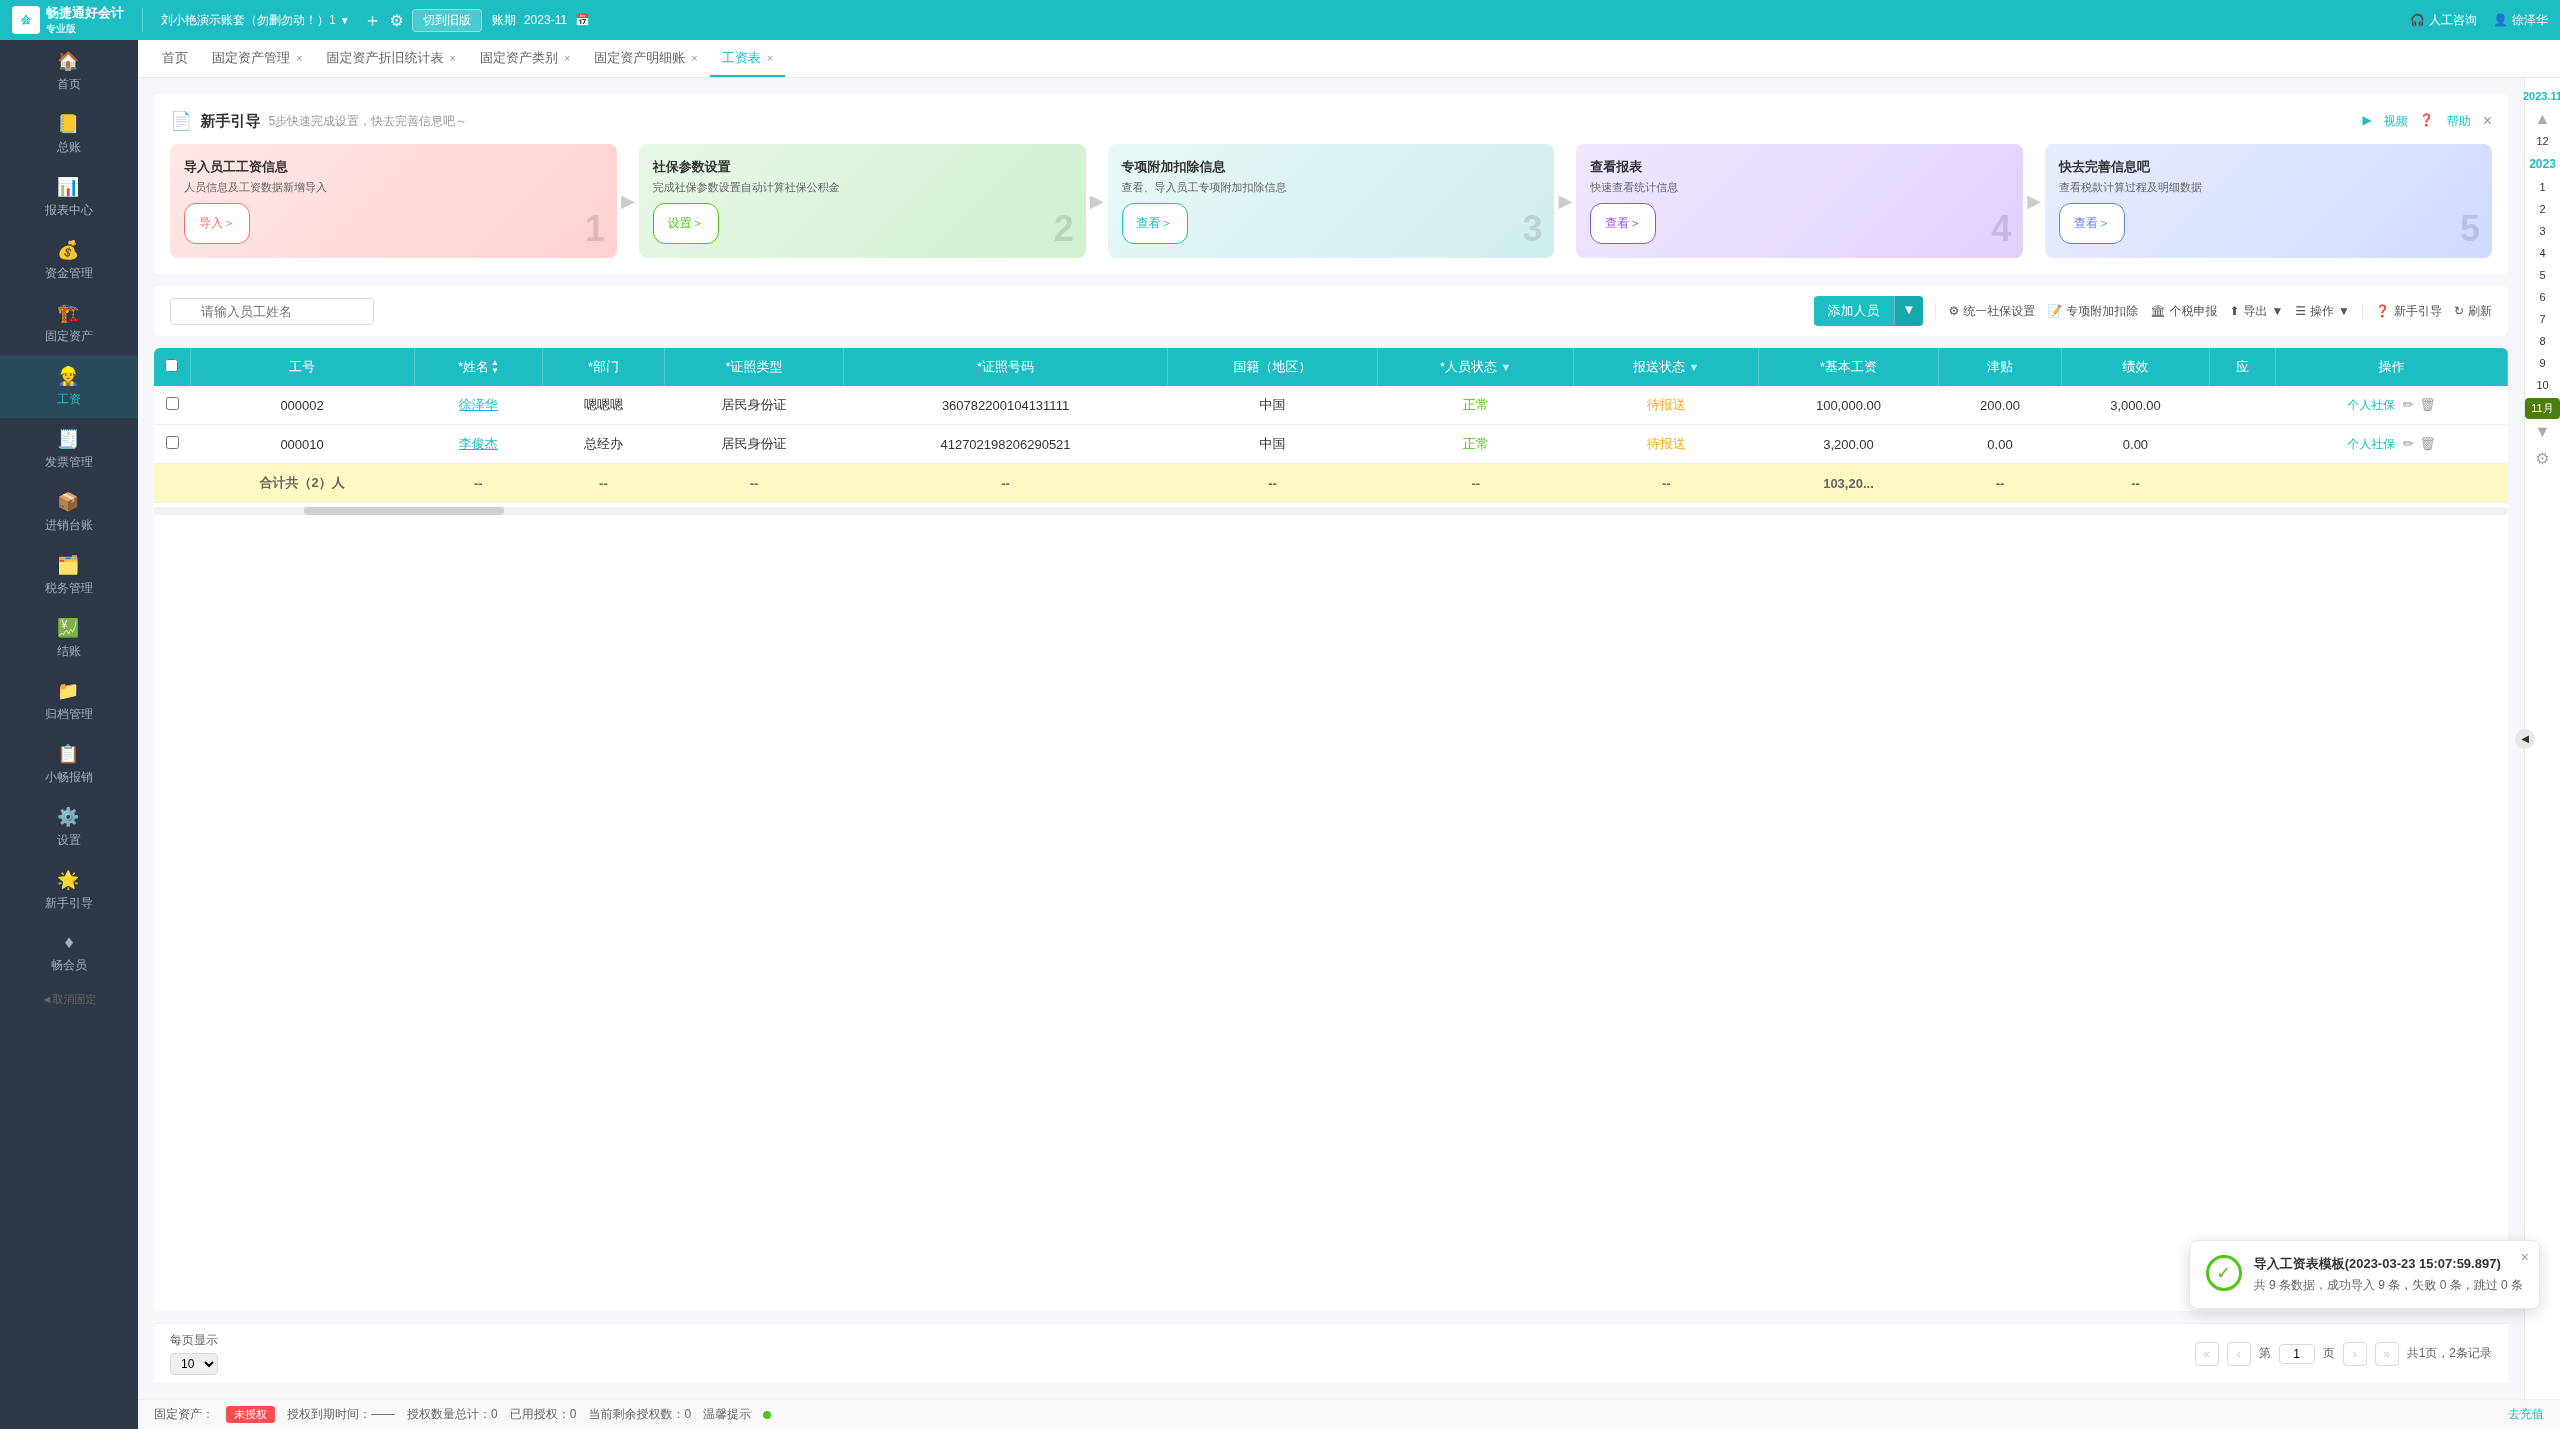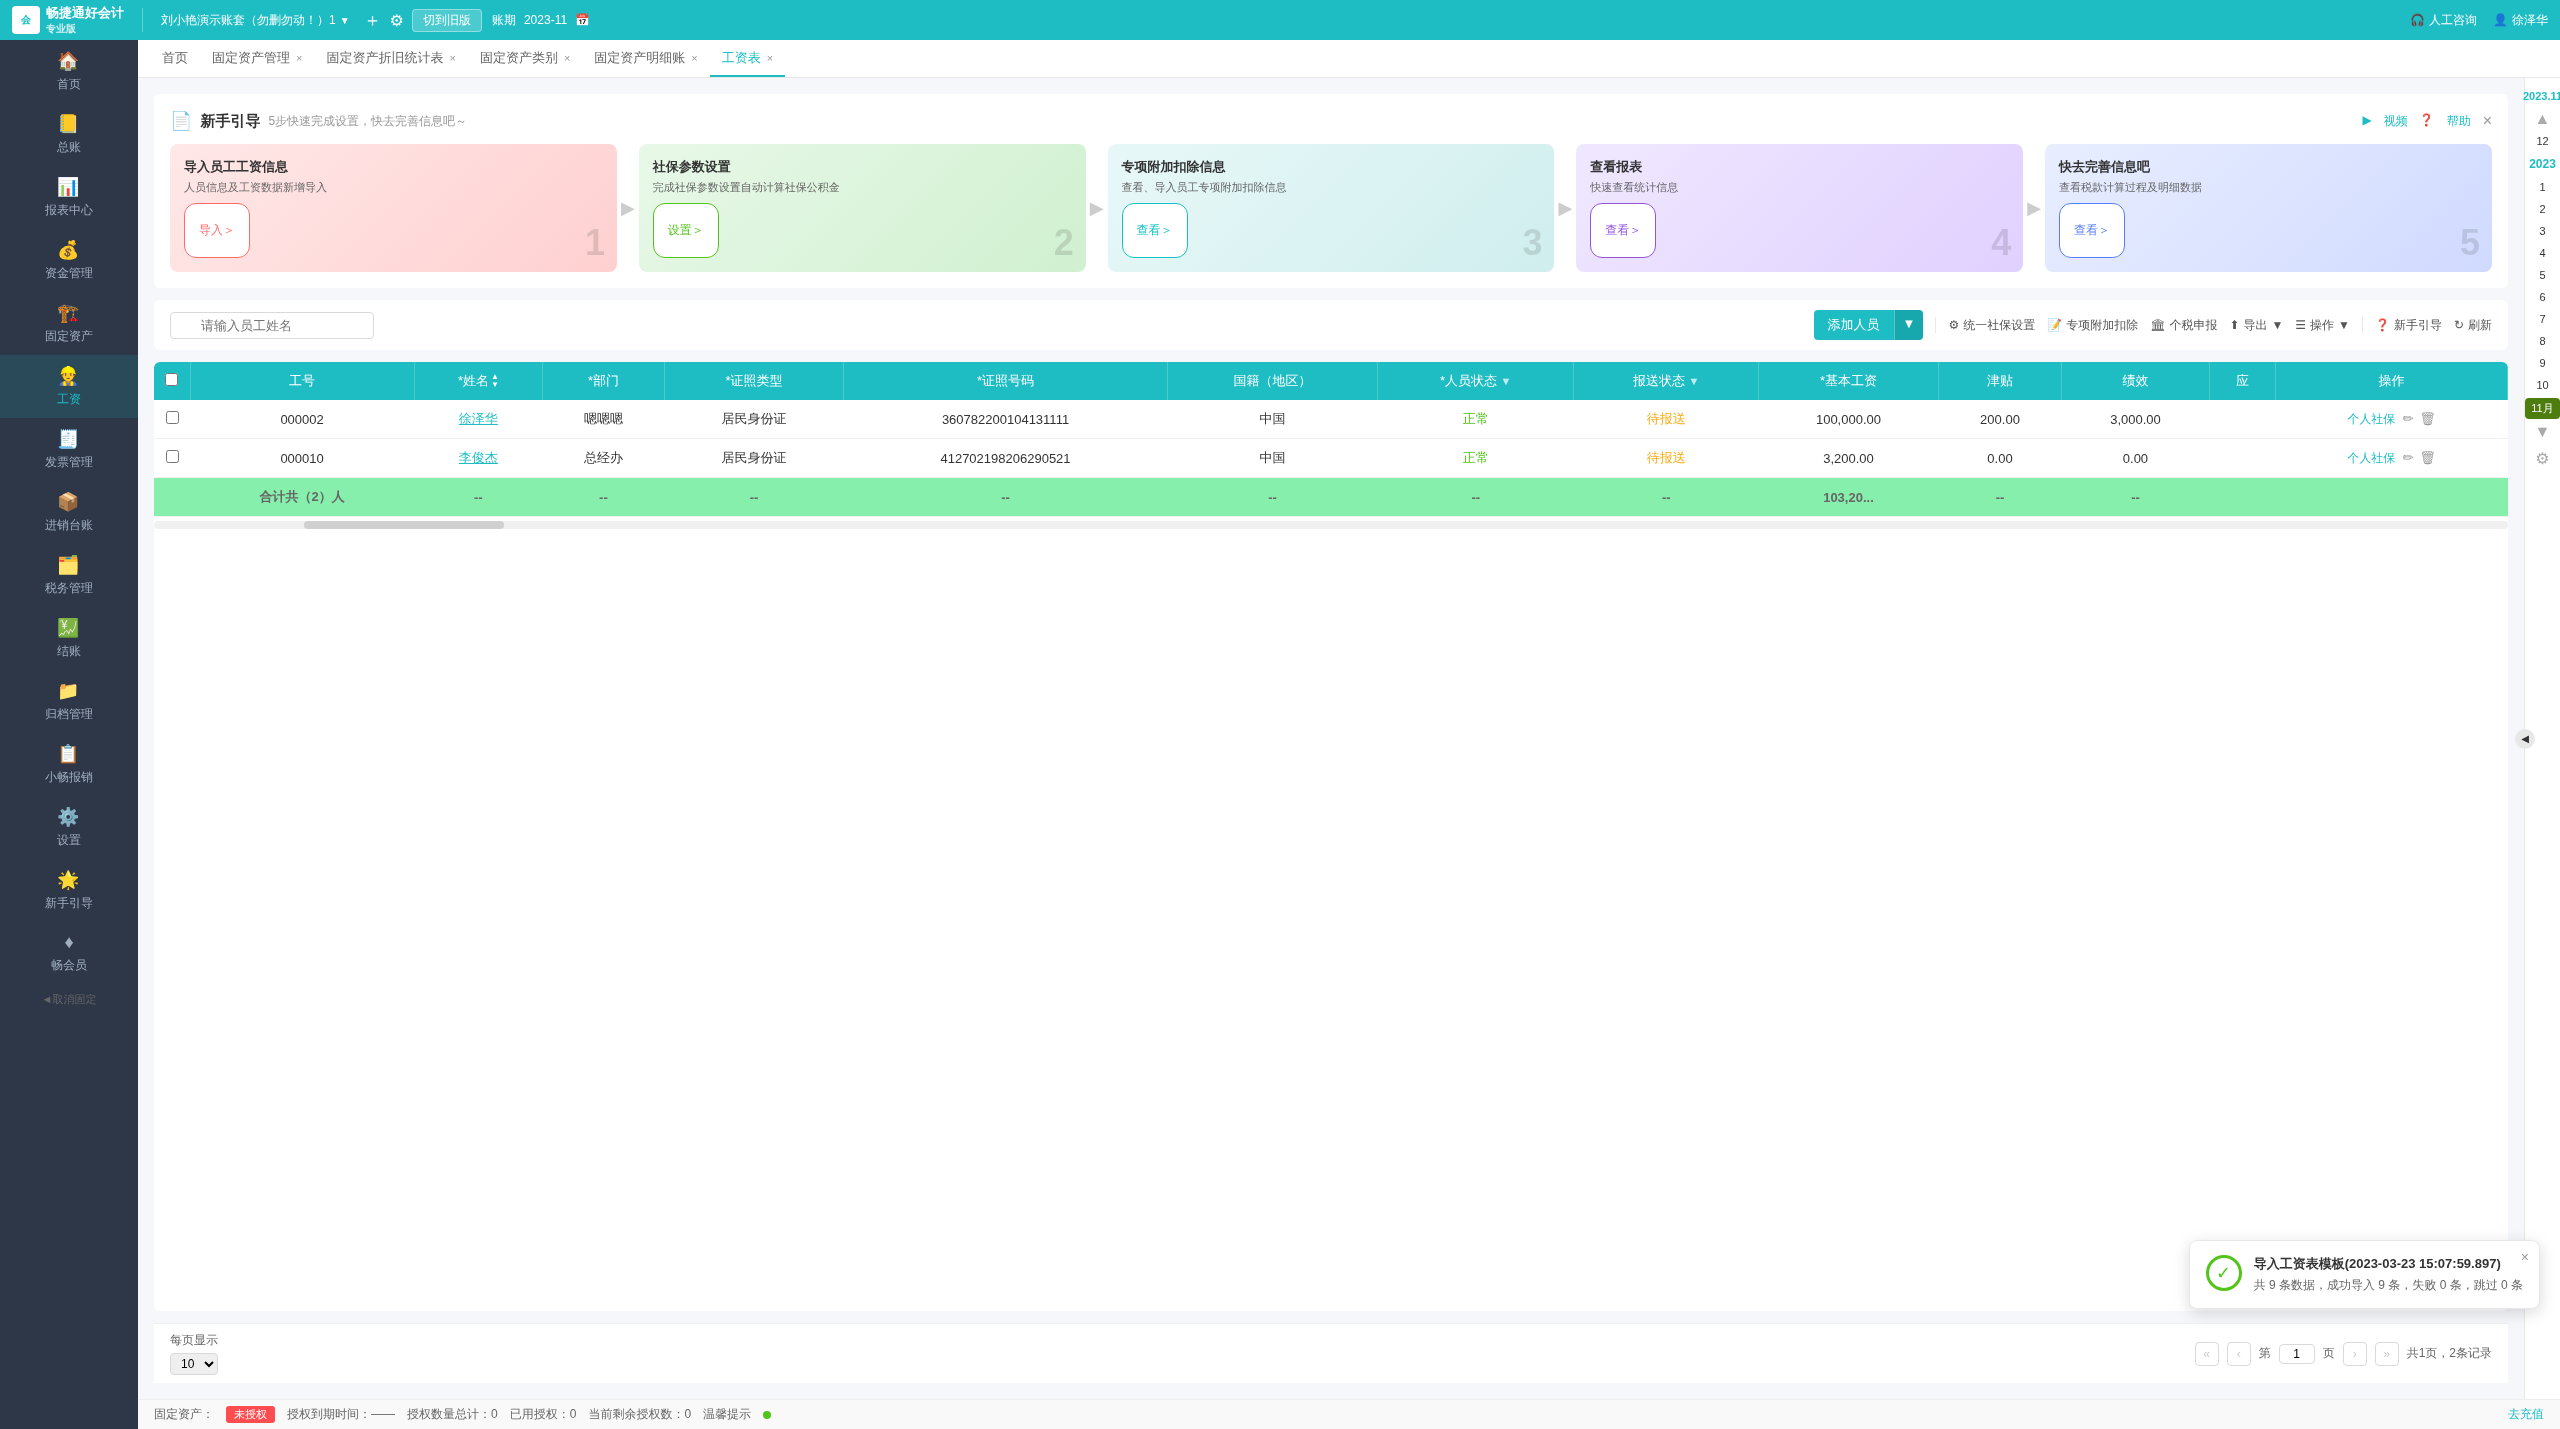--- a/index.html
+++ b/index.html
@@ -50,21 +50,21 @@
     .guide-step { flex: 1; border-radius: 8px; padding: 14px; position: relative; min-height: 100px; display: flex; flex-direction: column; }
     .guide-step.s1 { background: linear-gradient(135deg, #ffe8e8, #ffd0d0); }
     .guide-step.s2 { background: linear-gradient(135deg, #e8f8e8, #d0f0d0); }
     .guide-step.s3 { background: linear-gradient(135deg, #e8f8f8, #d0eeee); }
     .guide-step.s4 { background: linear-gradient(135deg, #f0e8ff, #e0d0ff); }
     .guide-step.s5 { background: linear-gradient(135deg, #e8eeff, #d0daff); }
     .guide-step-num { font-size: 36px; font-weight: bold; opacity: 0.15; position: absolute; bottom: 8px; right: 12px; }
     .guide-step-title { font-size: 13px; font-weight: bold; color: #333; margin-bottom: 4px; }
     .guide-step-desc { font-size: 11px; color: #666; flex: 1; }
     .guide-step-btn { margin-top: 8px; }
-    .guide-step-btn button { padding: 18px 14px; border-radius: 12px; border: none; cursor: pointer; font-size: 12px; }
+    .guide-step-btn button { padding: 11px 14px; border-radius: 12px; border: none; cursor: pointer; font-size: 12px; }
     .s1 .guide-step-btn button { background: #fff; color: #ff6b6b; border: 1px solid #ff6b6b; }
     .s2 .guide-step-btn button { background: #fff; color: #52c41a; border: 1px solid #52c41a; }
     .s3 .guide-step-btn button { background: #fff; color: #13c2c2; border: 1px solid #13c2c2; }
     .s4 .guide-step-btn button { background: #fff; color: #9254de; border: 1px solid #9254de; }
     .s5 .guide-step-btn button { background: #fff; color: #597ef7; border: 1px solid #597ef7; }
     .guide-arrow { color: #ccc; font-size: 18px; padding: 0 4px; flex-shrink: 0; }
 
     
     .guide-header-links { display: flex; gap: 12px; color: #1ebdc4; font-size: 12px; cursor: pointer; }
 
@@ -85,21 +85,21 @@
     .table-wrap { background: #fff; border-radius: 6px; overflow: hidden; flex: 1; display: flex; flex-direction: column; }
     .data-table { width: 100%; border-collapse: collapse; font-size: 13px; }
     .data-table th { background: #1ebdc4; color: #fff; padding: 10px 8px; text-align: center; font-weight: normal; white-space: nowrap; border-right: 1px solid rgba(255,255,255,0.2); }
     .data-table td { padding: 10px 8px; text-align: center; border-bottom: 1px solid #f0f0f0; white-space: nowrap; }
     .data-table .name-link { color: #1ebdc4; cursor: pointer; text-decoration: underline; }
     .data-table .status-normal { color: #52c41a; }
     .data-table .status-pending { color: #faad14; }
     .data-table .action-link { color: #1ebdc4; cursor: pointer; font-size: 12px; }
     .data-table .action-icon { color: #999; cursor: pointer; }
     .checkbox-col { width: 36px; }
-    .data-table .summary-row td { background: #86efac; font-weight: bold; color: #666; }
+    .data-table .summary-row td { background: #fef9c3; font-weight: bold; color: #666; }
 
     
     .page-footer { background: #fff; border-top: 1px solid #f0f0f0; padding: 8px 16px; display: flex; align-items: center; justify-content: space-between; font-size: 12px; color: #666; flex-shrink: 0; }
     .pagination { display: flex; align-items: center; gap: 8px; }
     .page-size-select { border: 1px solid #d9d9d9; border-radius: 4px; padding: 2px 6px; font-size: 12px; }
     .page-btn { width: 24px; height: 24px; border: 1px solid #d9d9d9; border-radius: 4px; background: #fff; cursor: pointer; display: flex; align-items: center; justify-content: center; font-size: 12px; }
     .page-btn.disabled { color: #ccc; cursor: default; }
     .page-input { width: 36px; border: 1px solid #d9d9d9; border-radius: 4px; text-align: center; padding: 2px; font-size: 12px; }
     .auth-bar { background: #f9f9f9; border-top: 1px solid #eee; padding: 6px 16px; display: flex; align-items: center; gap: 12px; font-size: 12px; color: #666; flex-shrink: 0; }
     .auth-status-badge { background: #ff4d4f; color: #fff; padding: 1px 8px; border-radius: 3px; font-size: 11px; }

